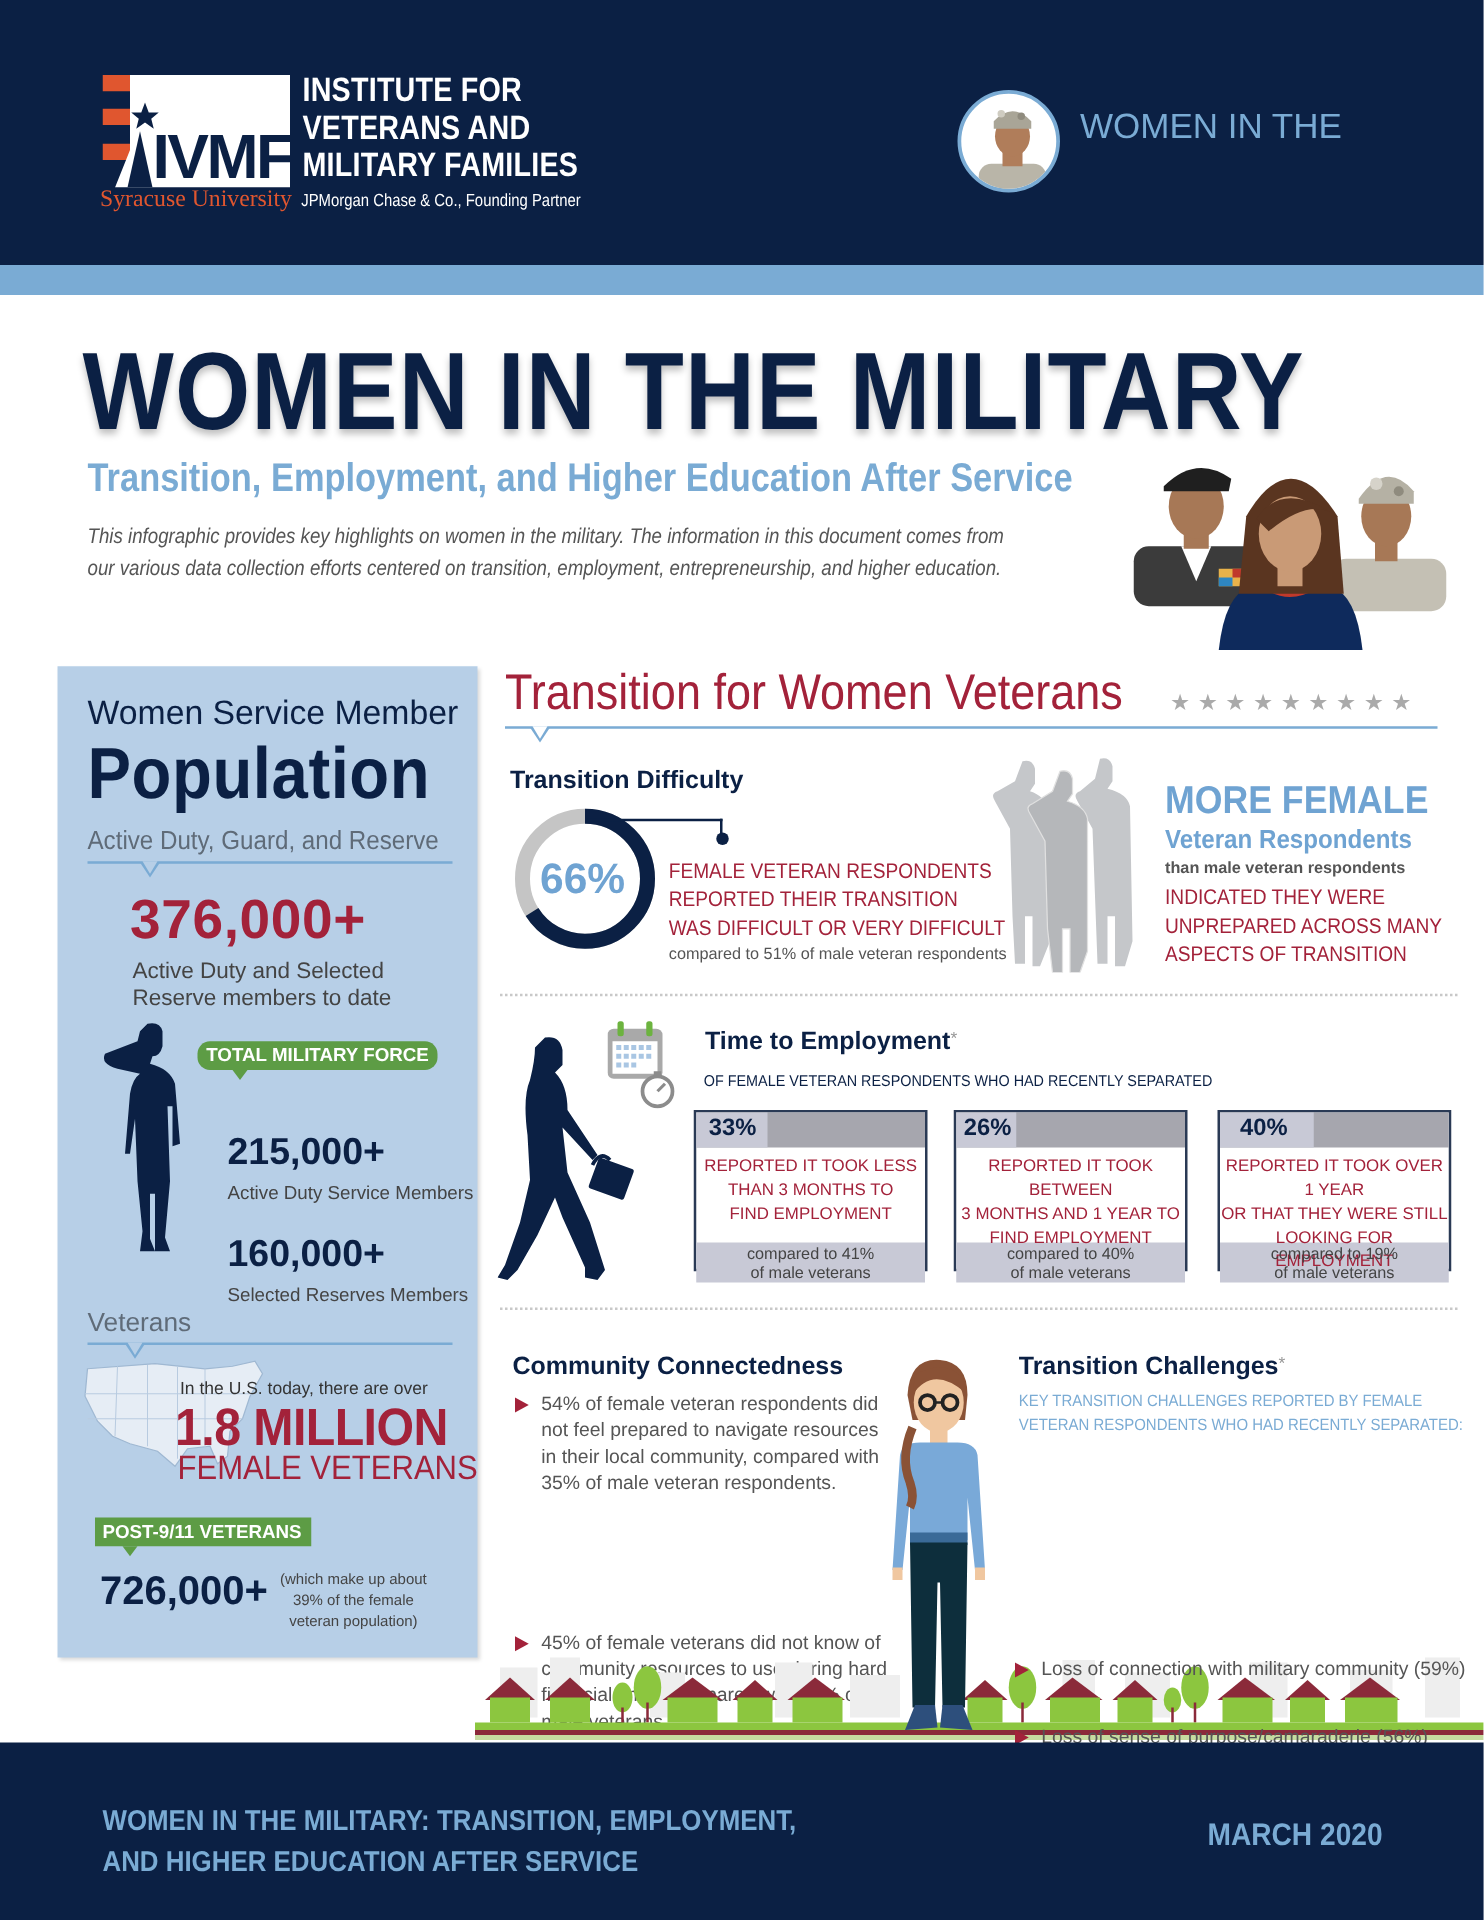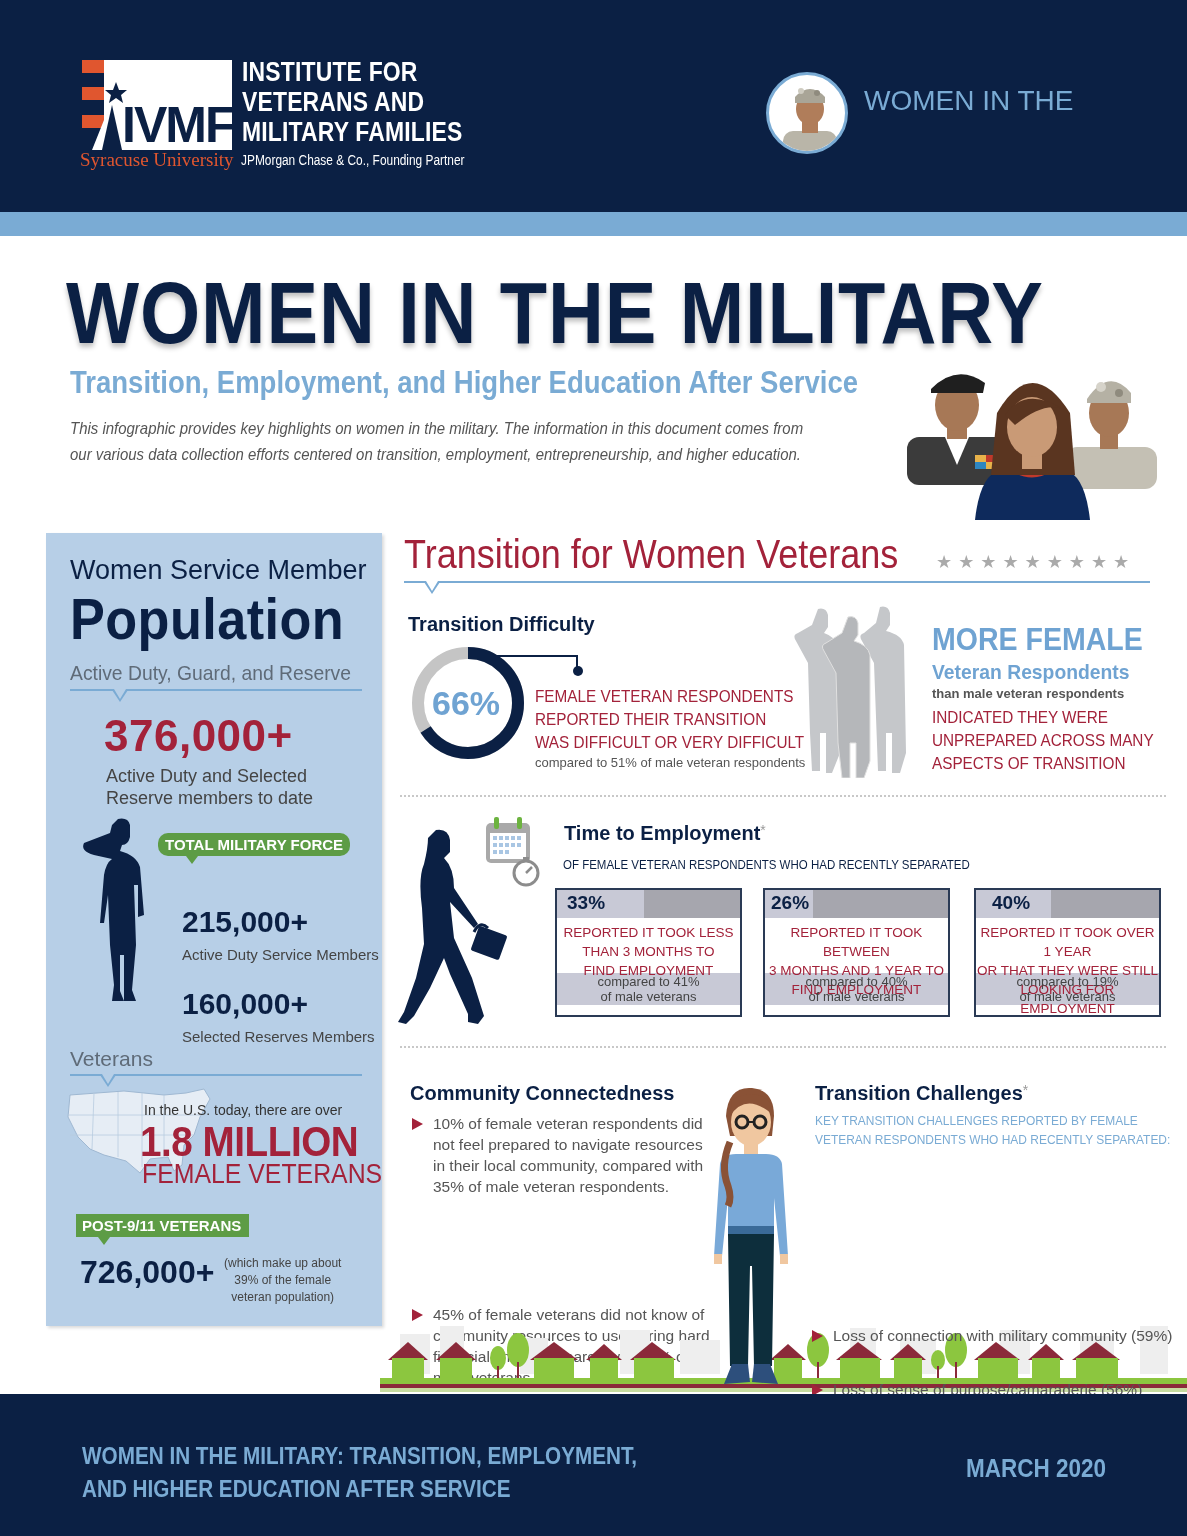--- a/index.html
+++ b/index.html
@@ -46,21 +46,21 @@
   .section-title { left:404px; top:532px; color:#a3223a; font-size:40px; white-space:nowrap; transform:scaleX(0.9); transform-origin:left top; }
   .stars { left:936px; top:551px; color:#aaa; font-size:18px; letter-spacing:6px; }
   .h3 { color:#0b2044; font-weight:bold; font-size:20px; }
   .red-caps { color:#a3223a; font-size:17px; line-height:23px; transform:scaleX(0.9); transform-origin:left top; white-space:nowrap; }
   .small-gray { color:#555; font-size:13px; }
   .dotted { border-top:2px dotted #c8c8c8; }
 
   .emp-card { width:187px; height:129px; border:2px solid #2a3a55; background:#fff; }
   .emp-card .top { height:28px; background:#a6a6ae; position:relative; }
   .emp-card .pct { position:absolute; left:0; top:0; height:28px; background:#c8c9d6; color:#0b2044; font-weight:bold; font-size:19px; padding:2px 10px; }
-  .emp-card .body { height:55px; color:#a3223a; font-size:13.5px; line-height:19px; text-align:center; padding-top:5px; }
+  .emp-card .body { height:76px; color:#a3223a; font-size:13.5px; line-height:19px; text-align:center; padding-top:5px; }
   .emp-card .foot { height:32px; background:#c8c9d6; color:#444; font-size:13px; line-height:15px; text-align:center; padding-top:1px; }
 
   .bullet { color:#555; font-size:15.5px; line-height:21px; padding-left:23px; position:relative; }
   .bullet::before { content:""; position:absolute; left:2px; top:5px; border-top:6px solid transparent; border-bottom:6px solid transparent; border-left:11px solid #a3223a; }
 
   .footer { left:0; top:1394px; width:1187px; height:142px; background:#0b2044; }
   .footer-title { left:82px; top:1440px; color:#7aabd4; font-weight:bold; font-size:23px; line-height:33px; transform:scaleX(0.9); transform-origin:left top; white-space:nowrap; }
   .footer-date { left:966px; top:1454px; color:#7aabd4; font-weight:bold; font-size:25px; transform:scaleX(0.9); transform-origin:left top; }
 </style>
 </head>
@@ -264,21 +264,21 @@
     <rect x="37" y="42" width="6" height="4" fill="#8c8c8c"></rect>
   </svg>
 </div>
 <div class="abs h3" style="left:564px;top:822px;font-size:20px;">
   <span>Time to Employment</span><span style="color:#999;font-weight:normal;font-size:14px;vertical-align:top;">*</span>
 </div>
 <div class="abs" style="left:563px;top:858px;color:#0b2044;font-size:12.5px;transform:scaleX(0.92);transform-origin:left top;white-space:nowrap;">OF FEMALE VETERAN RESPONDENTS WHO HAD RECENTLY SEPARATED</div>
 
 <div class="abs emp-card" style="left:555px;top:888px;">
   <div class="top">
-      <div class="pct" style="width:87px;">33%</div>
+      <div class="pct" style="width:57px;">33%</div>
     </div>
   <div class="body">
     <div>REPORTED IT TOOK LESS</div>
     <div>THAN 3 MONTHS TO</div>
     <div>FIND EMPLOYMENT</div>
   </div>
   <div class="foot">
     <div>compared to 41%</div>
     <div>of male veterans</div>
   </div>
@@ -309,21 +309,21 @@
   <div class="foot">
     <div>compared to 19%</div>
     <div>of male veterans</div>
   </div>
 </div>
 
 <div class="abs dotted" style="left:400px;top:1046px;width:766px;"></div>
 
 <div class="abs h3" style="left:410px;top:1082px;">Community Connectedness</div>
 <div class="abs bullet" style="left:410px;top:1113px;width:300px;">
-  <div>10% of female veteran respondents did</div>
+  <div>54% of female veteran respondents did</div>
   <div>not feel prepared to navigate resources</div>
   <div>in their local community, compared with</div>
   <div>35% of male veteran respondents.</div>
 </div>
 <div class="abs bullet" style="left:410px;top:1220px;width:300px;">
   <div>45% of female veterans did not know of</div>
   <div>community resources to use during hard</div>
   <div>financial times compared with 37% of</div>
   <div>male veterans.</div>
 </div>

